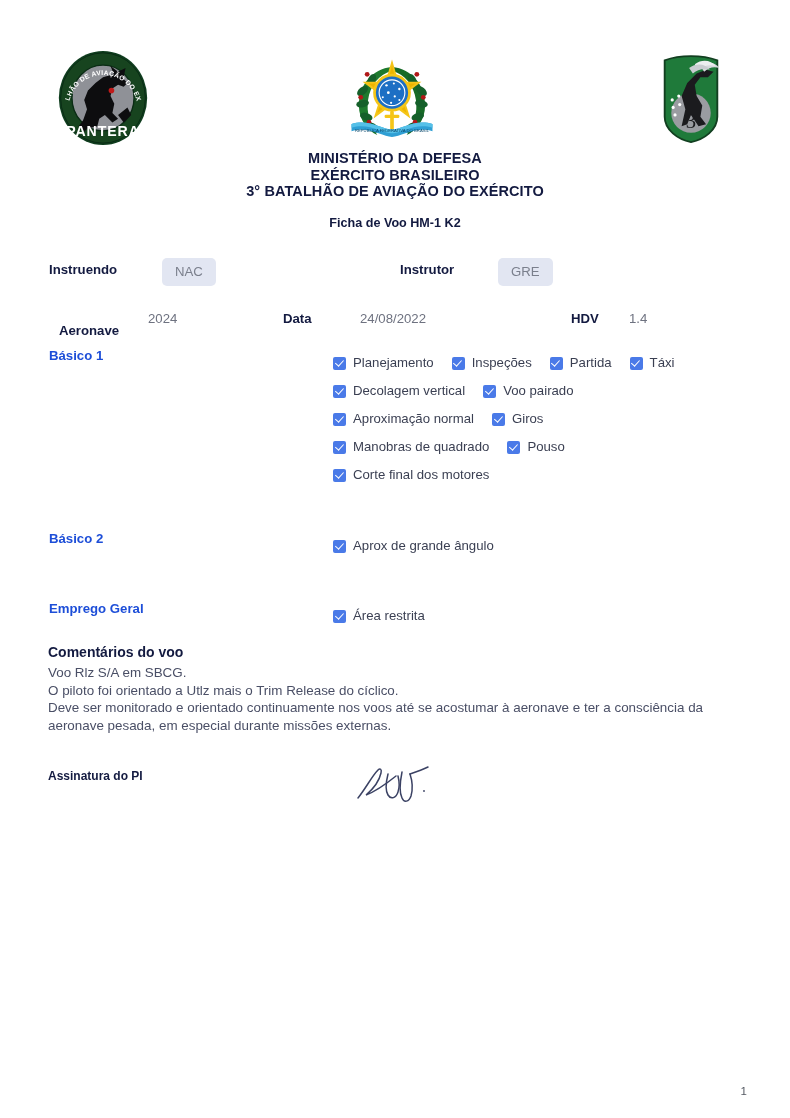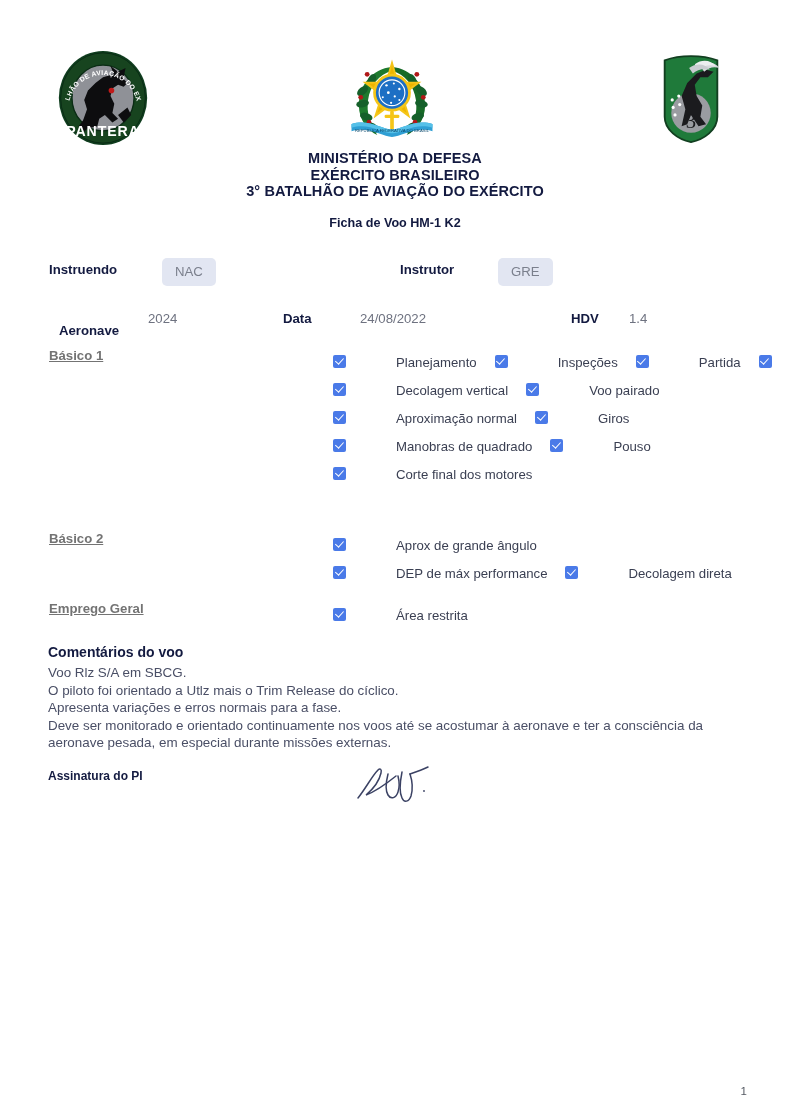--- a/index.html
+++ b/index.html
@@ -115,39 +115,37 @@
   .val-data     { left: 360px; top: 0; }
   .lbl-hdv      { left: 571px; top: 0; }
   .val-hdv      { left: 629px; top: 0; }
 
   
   .section-label {
     position: absolute;
     left: 49px;
     font-weight: bold;
     font-size: 13.2px;
-    color: #737373;
+    color: #1d4ed8;
     white-space: nowrap;
-    text-decoration: underline;
   }
   .checks {
     position: absolute;
     left: 333px;
   }
   .check-row {
     display: flex;
     align-items: center;
     height: 28px;
     white-space: nowrap;
   }
   .check-item {
     display: inline-flex;
-    align-items: flex-start;
+    align-items: flex-end;
     margin-right: 18px;
-    gap: 43px;
   }
   .cb {
     width: 13px;
     height: 13px;
     border-radius: 2px;
     background: #4a7ae8;
     display: inline-block;
     position: relative;
     flex: 0 0 auto;
     margin-right: 7px;
@@ -400,47 +398,36 @@
       </div>
     </div>
     <div class="section-label" style="top: 531px;">Básico 2</div>
     <div class="checks" style="top: 531px;">
       <div class="check-row">
         <label class="check-item">
           <span class="cb"></span>
           <span class="cb-label">Aprox de grande ângulo</span>
         </label>
       </div>
-      <div class="check-row">
-        <label class="check-item">
-          <span class="cb"></span>
-          <span class="cb-label">DEP de máx performance</span>
-        </label>
-        <label class="check-item">
-          <span class="cb"></span>
-          <span class="cb-label">Decolagem direta</span>
-        </label>
-      </div>
     </div>
     <div class="section-label" style="top: 601px;">Emprego Geral</div>
     <div class="checks" style="top: 601px;">
       <div class="check-row">
         <label class="check-item">
           <span class="cb"></span>
           <span class="cb-label">Área restrita</span>
         </label>
       </div>
     </div>
   </div>
 
 <div class="comments-heading">Comentários do voo</div>
 <div class="comments-body" id="comments-host">
     <div>Voo Rlz S/A em SBCG.</div>
     <div>O piloto foi orientado a Utlz mais o Trim Release do cíclico.</div>
-    <div>Apresenta variações e erros normais para a fase.</div>
     <div>Deve ser monitorado e orientado continuamente nos voos até se acostumar à aeronave e ter a consciência da aeronave pesada, em especial durante missões externas.</div>
   </div>
 
 <div class="sig-heading">Assinatura do PI</div>
 <svg class="sig-mark" viewBox="0 0 88 46">
   <g fill="none" stroke="#3b4264" stroke-width="1.5" stroke-linecap="round">
     <path d="M6 36 C14 26 20 14 26 8 C28 6 30 7 29 11 C27 20 20 28 14 33 C22 30 34 22 44 14"></path>
     <path d="M36 12 C34 20 33 28 36 33 C39 38 44 36 46 30 C48 24 47 18 46 14"></path>
     <path d="M50 10 C48 20 47 30 50 36 C52 41 57 40 59 34 C61 27 60 18 58 12"></path>
     <path d="M58 12 C64 10 70 8 76 5"></path>

